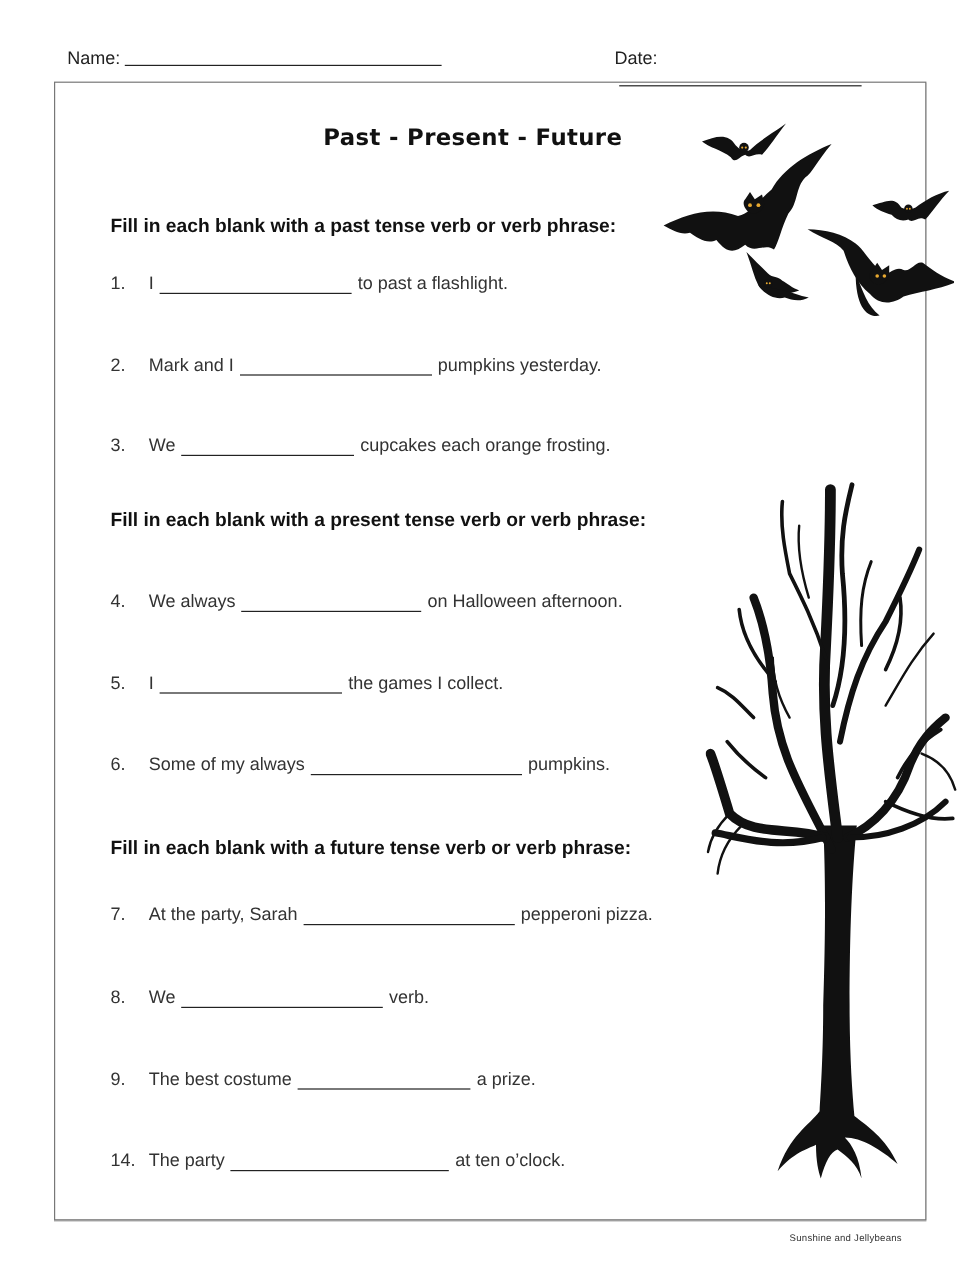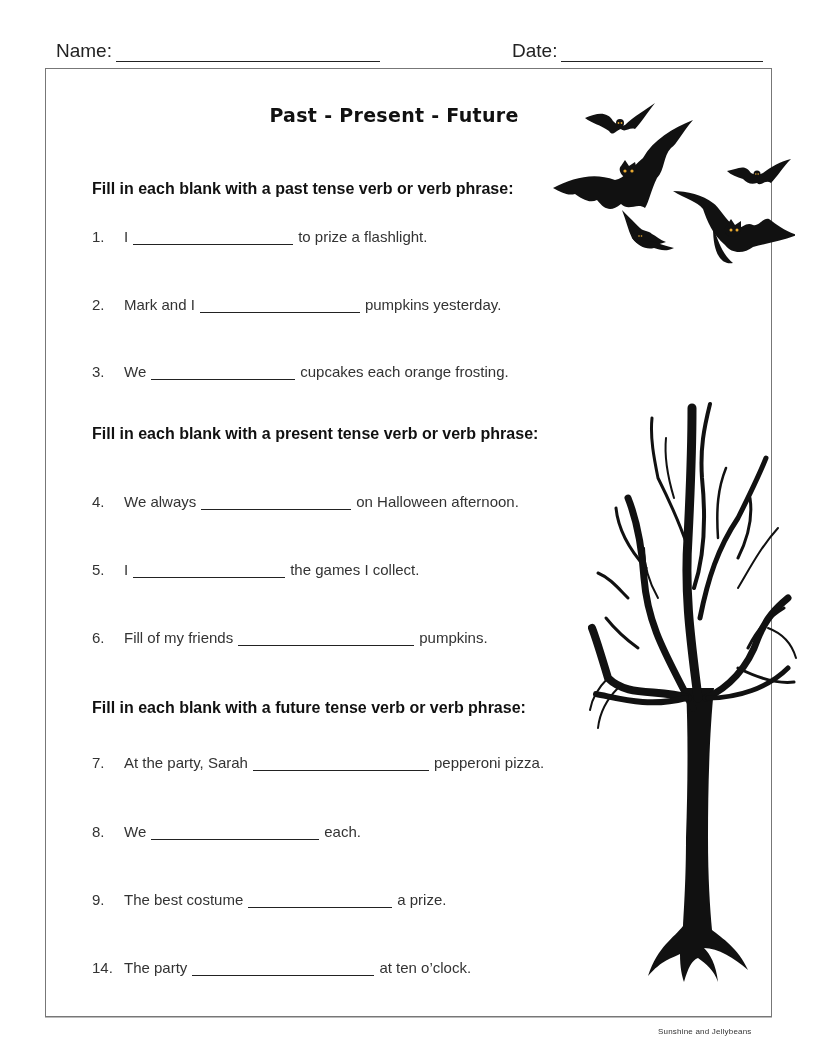--- a/index.html
+++ b/index.html
@@ -1,22 +1,22 @@
 <!DOCTYPE html>
 <html><head>
 <meta charset="utf-8">
 <style>
   html, body { margin:0; padding:0; background:#fff; }
   body { width:816px; height:1056px; position:relative; overflow:hidden;
          font-family:"Liberation Sans", sans-serif; color:#222; }
-  .header-field { position:absolute; top:40px; font-size:19px; color:#222; display:flex; align-items:flex-end; }
+  .header-field { position:absolute; top:40px; font-size:15px; color:#222; display:flex; align-items:flex-start; }
   .header-field .line { display:inline-block; border-bottom:1px solid #222; height:14px; margin-left:4px; }
   #name-field { left:56px; }
   #name-field .line { width:264px; }
-  #date-field { left:512px; }
+  #date-field { left:512px;flex-direction:column; }
   #date-field .line { width:202px; }
   .frame { position:absolute; left:45px; top:68px; width:725px; height:947px;
            border:1px solid #777; box-shadow:0 1px 0 #bbb; }
   .title { position:absolute; left:0; width:788px; top:104px; text-align:center;
            font-family:"DejaVu Sans", sans-serif; font-weight:bold; font-size:19px;
            letter-spacing:0.3px; color:#111; padding-left:0; }
   .title span { display:inline-block; transform:translateX(0px); }
   .instr { position:absolute; left:92px; font-weight:bold; font-size:16px; color:#111; }
   .item { position:absolute; left:92px; font-size:15px; color:#333; display:flex; align-items:flex-end; white-space:nowrap; }
   .item .num { display:inline-block; width:32px; }
@@ -80,21 +80,21 @@
       <circle cx="64" cy="45" r="1.5" fill="#e8a930"></circle>
   </g>
 </svg>
 
 <div class="instr" style="top:180px">Fill in each blank with a past tense verb or verb phrase:</div>
 
 <div class="item" style="top:228px">
   <span class="num">1.</span>
   <span>I</span>
   <span class="blank" style="width:160px"></span>
-  <span>to prize a flashlight.</span>
+  <span>to past a flashlight.</span>
 </div>
 <div class="item" style="top:296px">
   <span class="num">2.</span>
   <span>Mark and I</span>
   <span class="blank" style="width:160px"></span>
   <span>pumpkins yesterday.</span>
 </div>
 <div class="item" style="top:363px">
   <span class="num">3.</span>
   <span>We</span>
@@ -111,38 +111,38 @@
   <span>on Halloween afternoon.</span>
 </div>
 <div class="item" style="top:561px">
   <span class="num">5.</span>
   <span>I</span>
   <span class="blank" style="width:152px"></span>
   <span>the games I collect.</span>
 </div>
 <div class="item" style="top:629px">
   <span class="num">6.</span>
-  <span>Fill of my friends</span>
+  <span>Some of my always</span>
   <span class="blank" style="width:176px"></span>
   <span>pumpkins.</span>
 </div>
 
 <div class="instr" style="top:699px">Fill in each blank with a future tense verb or verb phrase:</div>
 
 <div class="item" style="top:754px">
   <span class="num">7.</span>
   <span>At the party, Sarah</span>
   <span class="blank" style="width:176px"></span>
   <span>pepperoni pizza.</span>
 </div>
 <div class="item" style="top:823px">
   <span class="num">8.</span>
   <span>We</span>
   <span class="blank" style="width:168px"></span>
-  <span>each.</span>
+  <span>verb.</span>
 </div>
 <div class="item" style="top:891px">
   <span class="num">9.</span>
   <span>The best costume</span>
   <span class="blank" style="width:144px"></span>
   <span>a prize.</span>
 </div>
 <div class="item" style="top:959px">
   <span class="num">14.</span>
   <span>The party</span>

